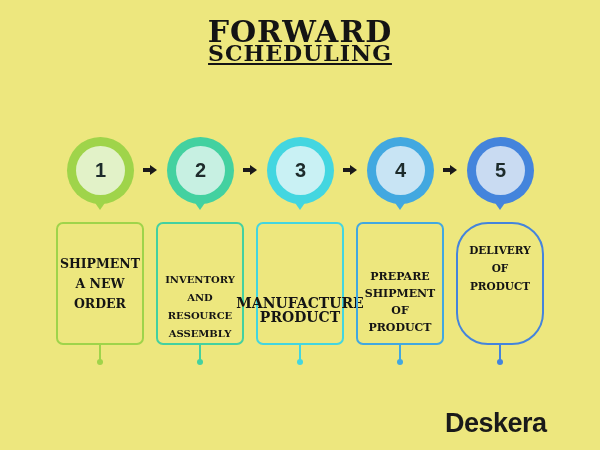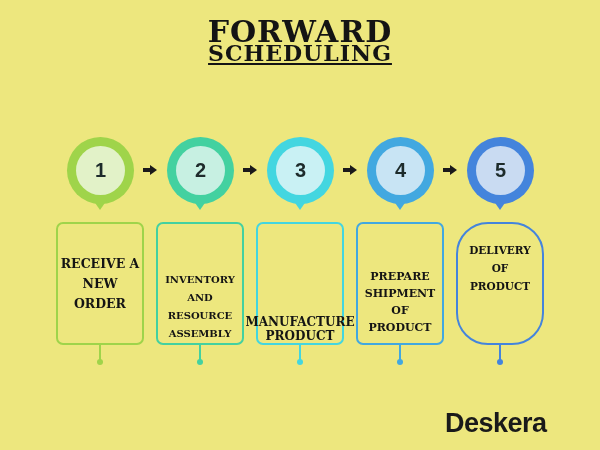--- a/index.html
+++ b/index.html
@@ -67,21 +67,21 @@
 
 <div class="title l1">FORWARD</div>
 <div class="title l2">SCHEDULING</div>
 
 <div class="step" style="left:50px;">
   <div class="pin" style="background:#9fd44a;">
     <div class="pin-inner" style="background:#e2f2c8;">1</div>
   </div>
   <div class="pin-tip" style="border-top-color:#9fd44a;"></div>
   <div class="box" style="border-color:#9fd44a; font-size:12.5px; line-height:20px;">
-    <span class="txt">RECEIVE A NEW ORDER</span>
+    <span class="txt">SHIPMENT A NEW ORDER</span>
   </div>
   <div class="stem" style="background:#9fd44a;"></div>
   <div class="dot" style="background:#9fd44a;"></div>
 </div>
 
 <svg class="arrow" style="left:143px;" viewBox="0 0 14 10">
   <rect x="0" y="3" width="8" height="4" fill="#1a1a1a"></rect>
   <polygon points="7,0 14,5 7,10" fill="#1a1a1a"></polygon>
 </svg>
 
@@ -100,21 +100,21 @@
 <svg class="arrow" style="left:243px;" viewBox="0 0 14 10">
   <rect x="0" y="3" width="8" height="4" fill="#1a1a1a"></rect>
   <polygon points="7,0 14,5 7,10" fill="#1a1a1a"></polygon>
 </svg>
 
 <div class="step" style="left:250px;">
   <div class="pin" style="background:#43d6e0;">
     <div class="pin-inner" style="background:#c9f1f4;">3</div>
   </div>
   <div class="pin-tip" style="border-top-color:#43d6e0;"></div>
-  <div class="box" style="border-color:#43d6e0; font-size:12px; line-height:14px; align-items:flex-end; padding-top:52px;">
+  <div class="box" style="border-color:#43d6e0; font-size:14px; line-height:14px; align-items:center; padding-top:52px;">
     <span class="txt">MANUFACTURE PRODUCT</span>
   </div>
   <div class="stem" style="background:#43d6e0;"></div>
   <div class="dot" style="background:#43d6e0;"></div>
 </div>
 
 <svg class="arrow" style="left:343px;" viewBox="0 0 14 10">
   <rect x="0" y="3" width="8" height="4" fill="#1a1a1a"></rect>
   <polygon points="7,0 14,5 7,10" fill="#1a1a1a"></polygon>
 </svg>

